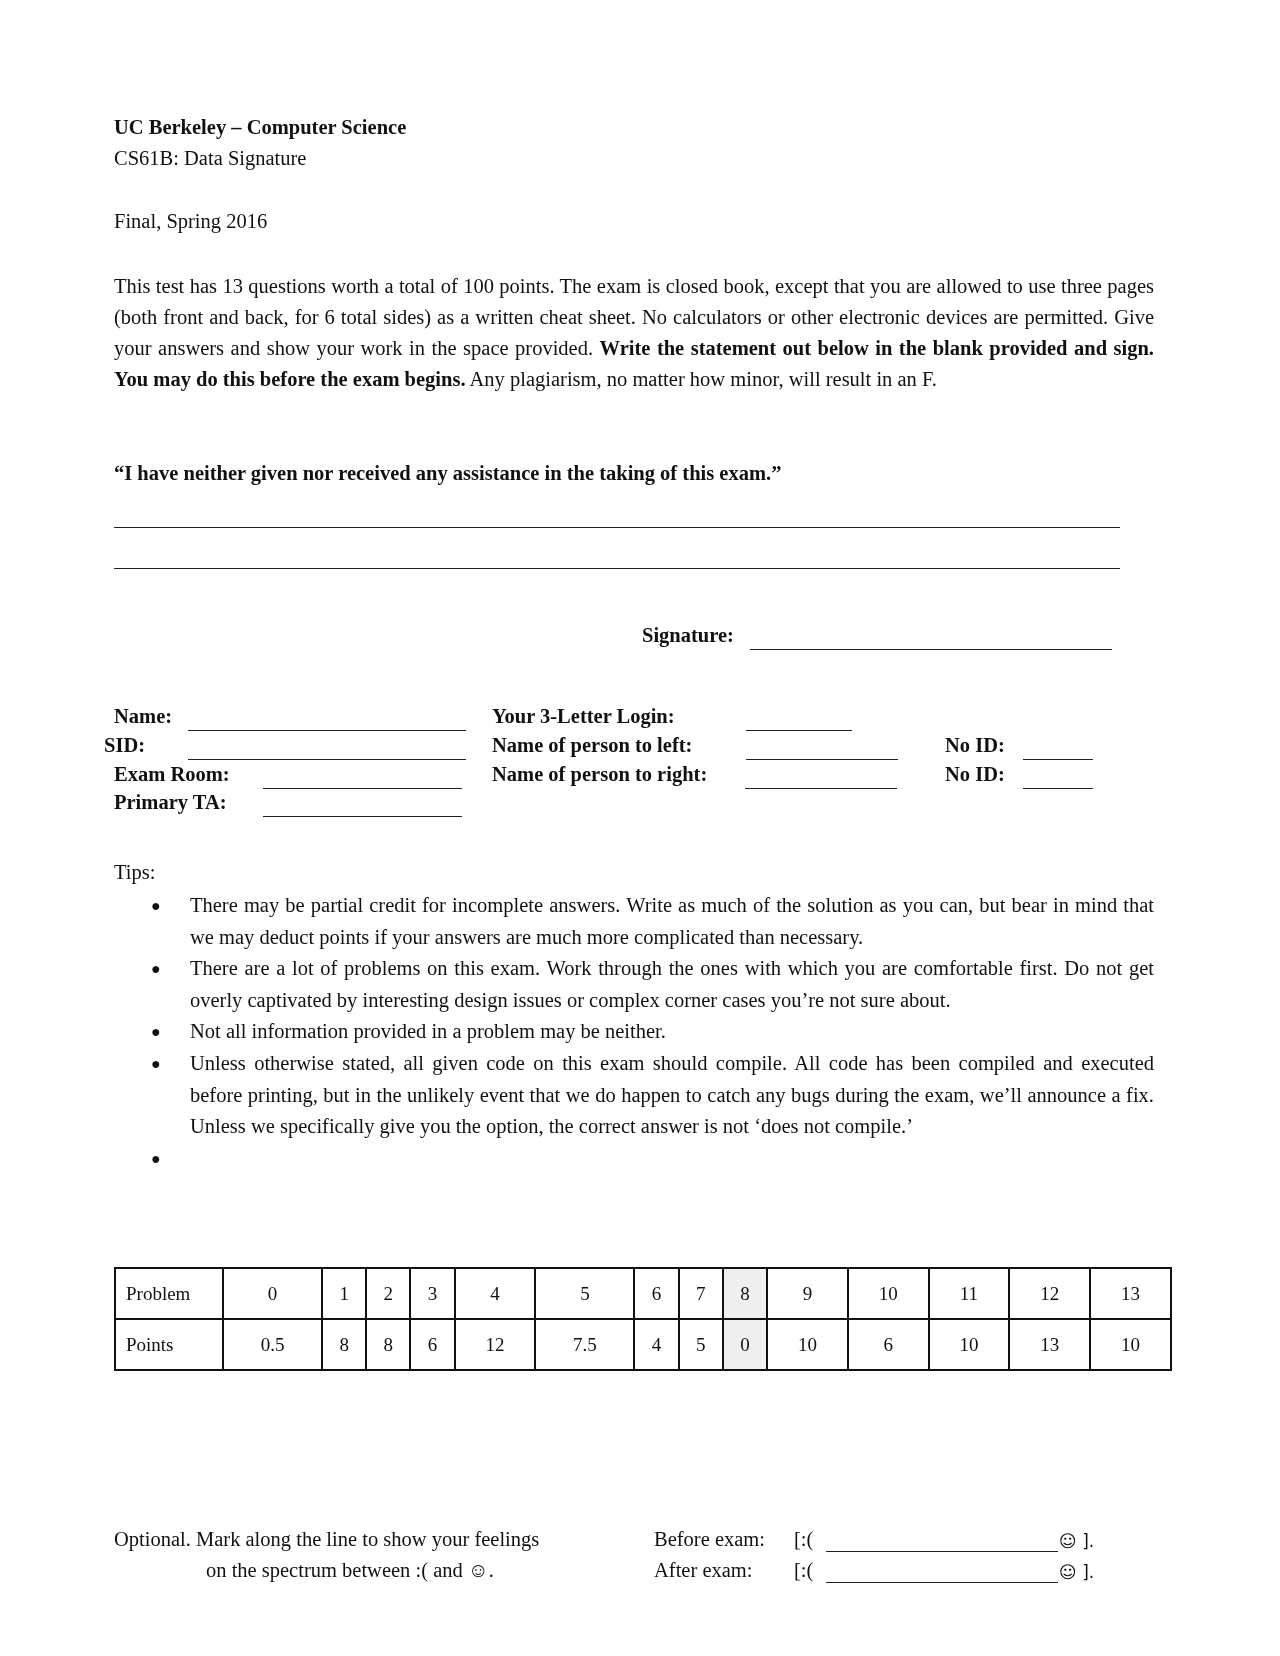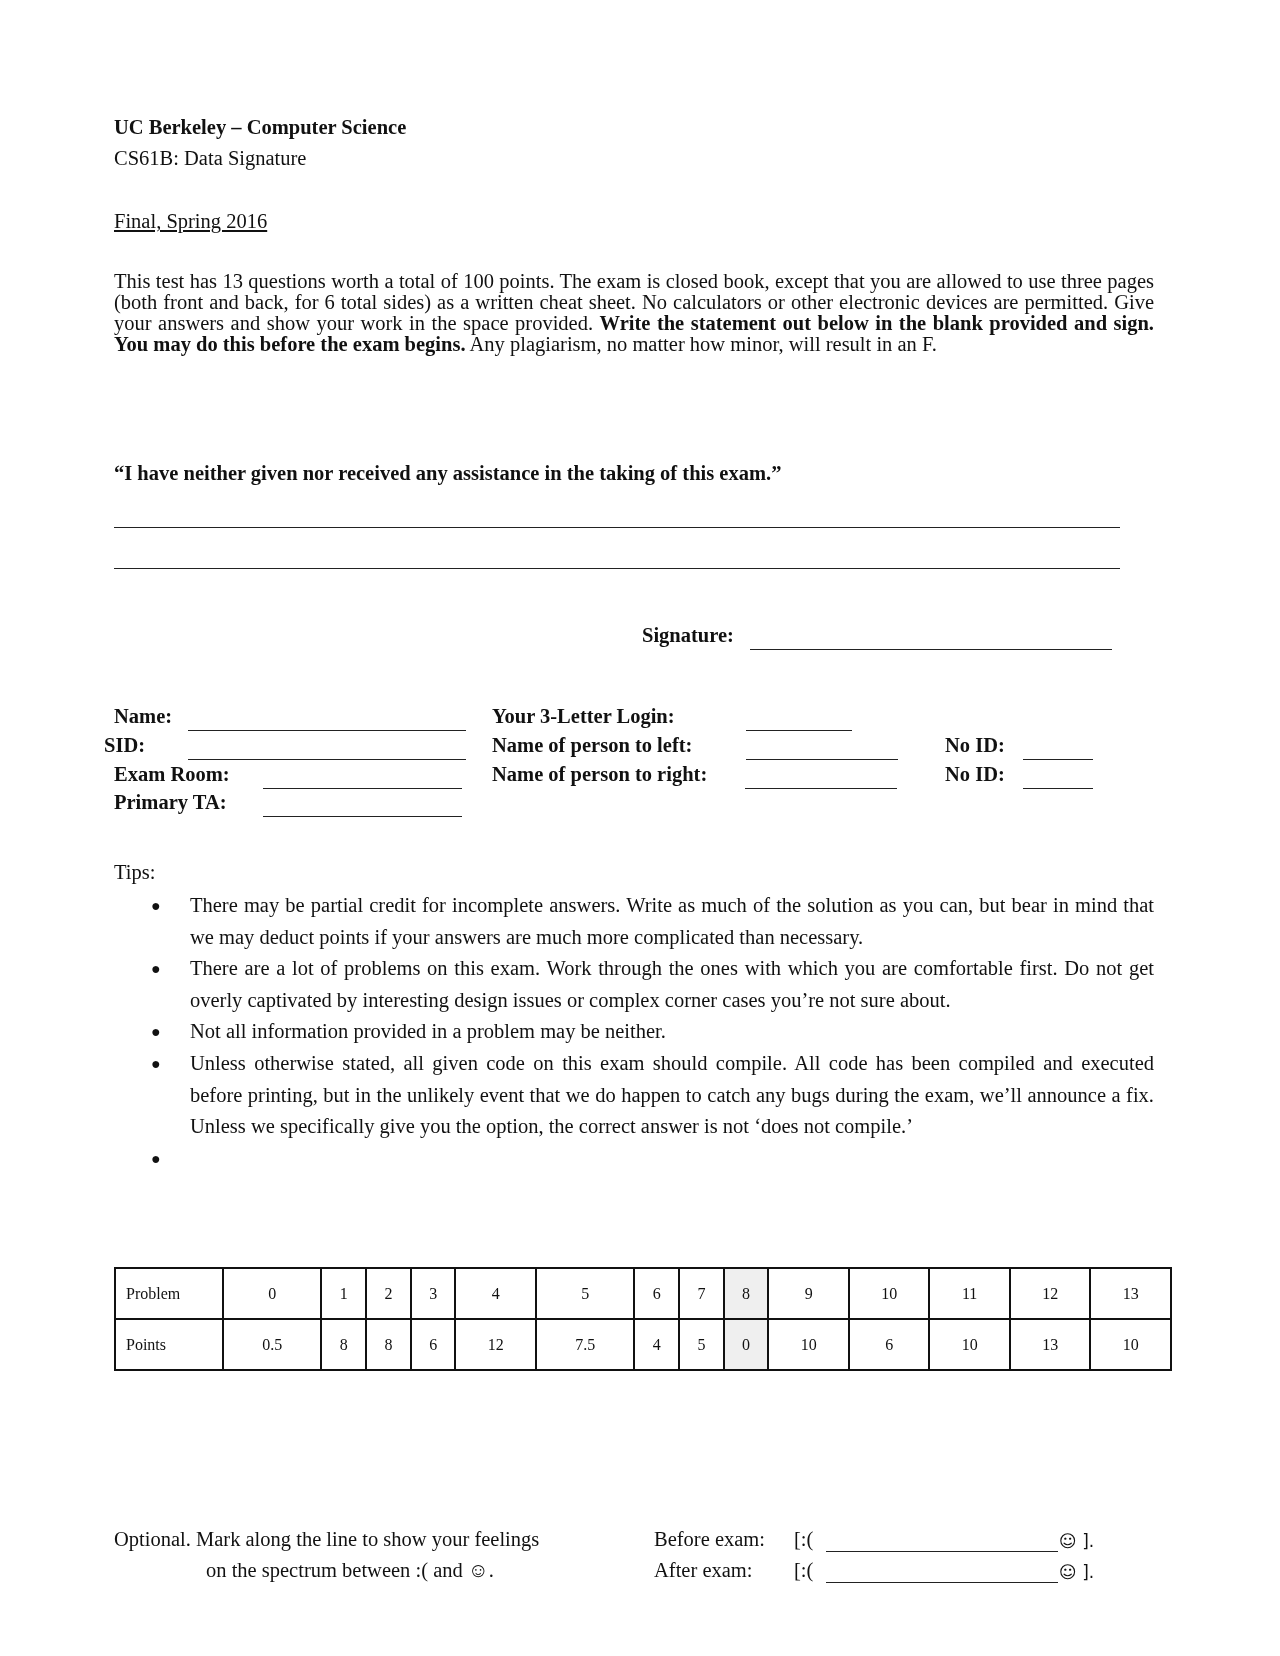--- a/index.html
+++ b/index.html
@@ -4,43 +4,43 @@
 <style>
   html, body { margin: 0; padding: 0; background: #ffffff; }
   body {
     width: 1280px; height: 1656px; position: relative; overflow: hidden;
     font-family: "Liberation Serif", "DejaVu Serif", serif;
     color: #111; font-size: 20.5px;
   }
   .abs { position: absolute; white-space: nowrap; }
   .b { font-weight: bold; }
   .line { position: absolute; height: 0; border-top: 1.6px solid #222; }
-  .para { position: absolute; left: 114px; width: 1040px; line-height: 21px; text-align: justify; }
+  .para { position: absolute; left: 114px; width: 1040px; line-height: 31px; text-align: justify; }
   .para p { margin: 0; }
   .tips-list { position: absolute; left: 114px; width: 1040px; margin: 0; padding: 0; list-style: none; line-height: 31.6px; }
   .tips-list li { position: relative; padding-left: 76px; text-align: justify; }
   .tips-list li .bullet { position: absolute; left: 37px; top: 0; font-size: 16px; }
   .form-label { font-weight: bold; }
   table.points {
     position: absolute; left: 114px; top: 1267px; width: 1058px;
-    border-collapse: collapse; font-size: 16px;
+    border-collapse: collapse; font-size: 19px;
   }
   table.points td {
     border: 2px solid #111; height: 49px; text-align: center; padding: 0;
   }
   table.points td.hdr { text-align: left; padding-left: 10px; width: 96px; }
   table.points td.shade { background: #efefef; }
   .smile { font-family: "DejaVu Sans", sans-serif; font-size: 17px; }
 </style>
 </head>
 <body>
 
 <div class="abs b" style="left:114px; top:116px;">UC Berkeley – Computer Science</div>
 <div class="abs" style="left:114px; top:147px;">CS61B: Data Signature</div>
-<div class="abs" style="left:114px; top:210px;text-decoration:underline;">Final, Spring 2016</div>
+<div class="abs" style="left:114px; top:210px;">Final, Spring 2016</div>
 
 <div class="para" style="top:271px;">
   <p><span>This test has 13 questions worth a total of 100 points. The exam is closed book, except that you are allowed to use three pages (both front and back, for 6 total sides) as a written cheat sheet. No calculators or other electronic devices are permitted. Give your answers and show your work in the space provided. </span><span class="b">Write the statement out below in the blank provided and sign. You may do this before the exam begins.</span><span> Any plagiarism, no matter how minor, will result in an F.</span></p>
 </div>
 
 <div class="abs b" style="left:114px; top:462px;">“I have neither given nor received any assistance in the taking of this exam.”</div>
 <div class="line" style="left:114px; top:527px; width:1006px;"></div>
 <div class="line" style="left:114px; top:568px; width:1006px;"></div>
 
 <div class="abs b" style="left:642px; top:624px;">Signature:</div>

